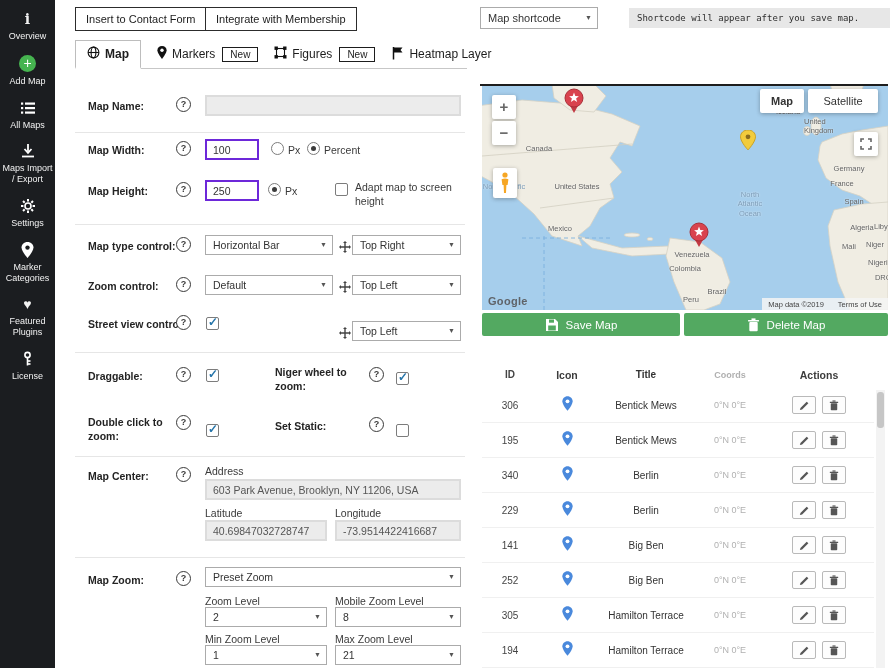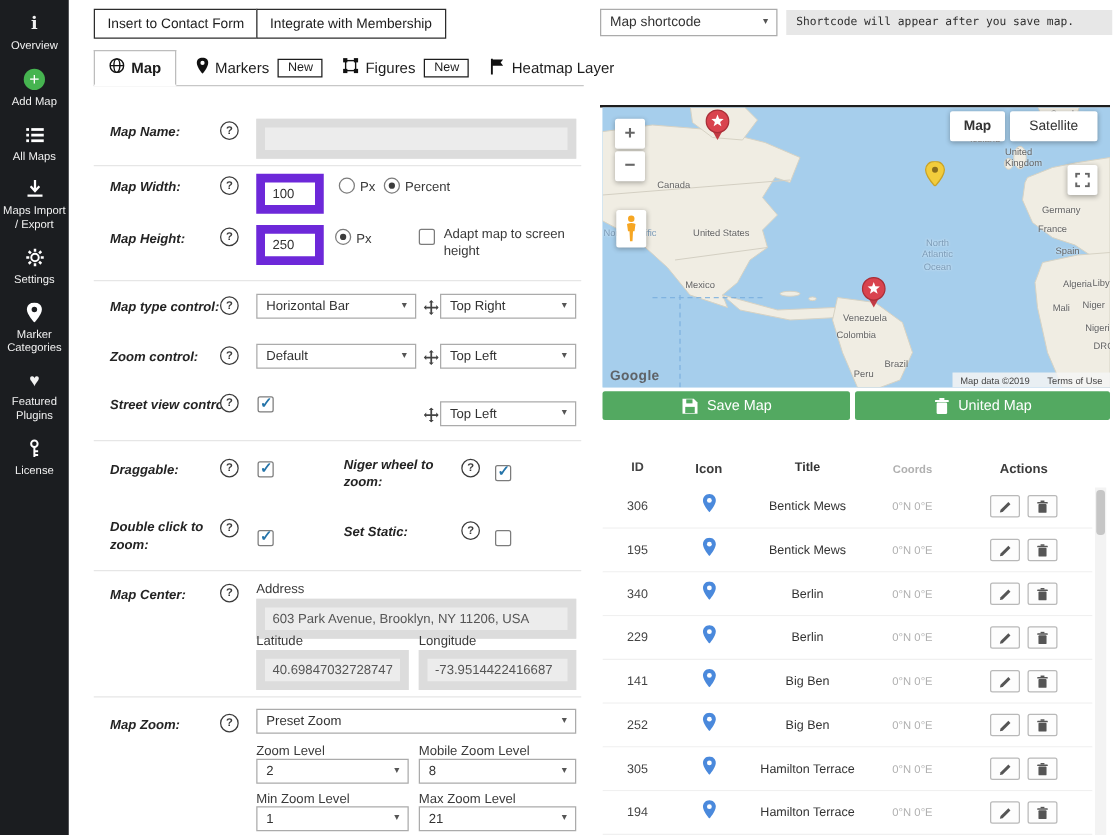--- a/index.html
+++ b/index.html
@@ -31,26 +31,26 @@
   
   .tabs{position:absolute;left:75px;top:40px;width:392px;height:29px;border-bottom:1px solid #c7c7c7;
         display:flex;align-items:center;gap:16px;box-sizing:border-box;}
   .tab{display:flex;align-items:center;gap:5px;font-size:12px;color:#1d1d1d;cursor:pointer;white-space:nowrap;}
   .tab.active{font-weight:bold;height:29px;padding:0 11px;border:1px solid #bdbdbd;border-bottom:2px solid #fff;
         background:#fff;box-sizing:border-box;margin-bottom:-1px;}
   .badge-new{border:1px solid #1d1d1d;font-size:10px;padding:1px 7px;margin-left:2px;font-weight:normal;}
   .map-top-line{position:absolute;left:480px;top:84px;width:408px;height:2px;background:#1d1d1d;}
 
   
-  .flabel{position:absolute;font-size:10.5px;font-weight:bold;color:#242424;font-style:italic;}
+  .flabel{position:absolute;font-size:10.5px;font-weight:bold;color:#242424;}
   .sublabel{position:absolute;font-size:10.5px;color:#3a3a3a;}
   .help{position:absolute;width:13px;height:13px;border:1px solid #3a3a3a;border-radius:50%;
         font-size:9px;font-weight:bold;color:#3a3a3a;text-align:center;line-height:13px;cursor:pointer;background:#fff;}
   .help::after{content:"?";}
-  .txt{position:absolute;height:32px;border:7px solid #6d28d9;font-size:10.5px;color:#333;
+  .txt{position:absolute;height:21px;border:2px solid #6d28d9;font-size:10.5px;color:#333;
        padding:0 6px;box-sizing:border-box;background:#fff;font-family:inherit;}
   .txt.gray{background:#ececec;border-color:#dcdcdc;color:#555;}
   .sep{position:absolute;left:75px;width:390px;height:1px;background:#e6e6e6;}
   .cb{appearance:none;-webkit-appearance:none;position:absolute;width:13px;height:13px;border:1px solid #7c7c7c;
       background:#fff;border-radius:2px;margin:0;cursor:pointer;}
   .cb:checked::after{content:"✓";position:absolute;left:1px;top:-3px;font-size:12px;font-weight:bold;color:#2574a9;}
   .rb{appearance:none;-webkit-appearance:none;position:absolute;width:13px;height:13px;border:1px solid #7c7c7c;
       border-radius:50%;background:#fff;margin:0;cursor:pointer;}
   .rb:checked::after{content:"";position:absolute;left:3px;top:3px;width:5px;height:5px;border-radius:50%;background:#3c3c3c;}
   .moveicon{position:absolute;width:12px;height:12px;}
@@ -166,21 +166,21 @@
               <path d="M7.5 10 H10.5"></path>
               <path d="M7.5 13 H10.5"></path>
             </g>
           </svg></span>
       <span class="slabel">License</span>
     </div>
   </nav>
 
   <button class="btn-outline" style="left:75px;top:7px;">Insert to Contact Form</button>
   <button class="btn-outline" style="left:205px;top:7px;">Integrate with Membership</button>
-  <div class="sel big" style="left:480px;top:7px;width:142px;">
+  <div class="sel big" style="left:480px;top:7px;width:118px;">
     <span>Map shortcode</span>
   </div>
   <div class="shortcode-note">Shortcode will appear after you save map.</div>
 
   <div class="tabs">
     <div class="tab active">
       <span><svg width="13" height="13" viewBox="0 0 13 13">
             <g stroke="#111" fill="none" stroke-width="1.1">
               <circle cx="6.5" cy="6.5" r="5.4"></circle>
               <ellipse cx="6.5" cy="6.5" rx="2.4" ry="5.4"></ellipse>
@@ -422,21 +422,21 @@
     <span>Save Map</span>
   </button>
   <button class="green-btn" style="left:684px;width:204px;">
     <svg width="13" height="14" viewBox="0 0 13 14">
         <g fill="#fff">
           <rect x="2.3" y="4" width="8.4" height="9.2" rx="1"></rect>
           <rect x="1" y="2" width="11" height="1.6" rx="0.5"></rect>
           <rect x="4.5" y="0.4" width="4" height="1.6"></rect>
         </g>
       </svg>
-    <span>United Map</span>
+    <span>Delete Map</span>
   </button>
 
 
   <div class="thead">
     <span class="c-id">ID</span>
     <span class="c-icon">Icon</span>
     <span class="c-title">Title</span>
     <span class="c-coords">Coords</span>
     <span class="c-actions" style="display:block;text-align:center;">Actions</span>
   </div>

